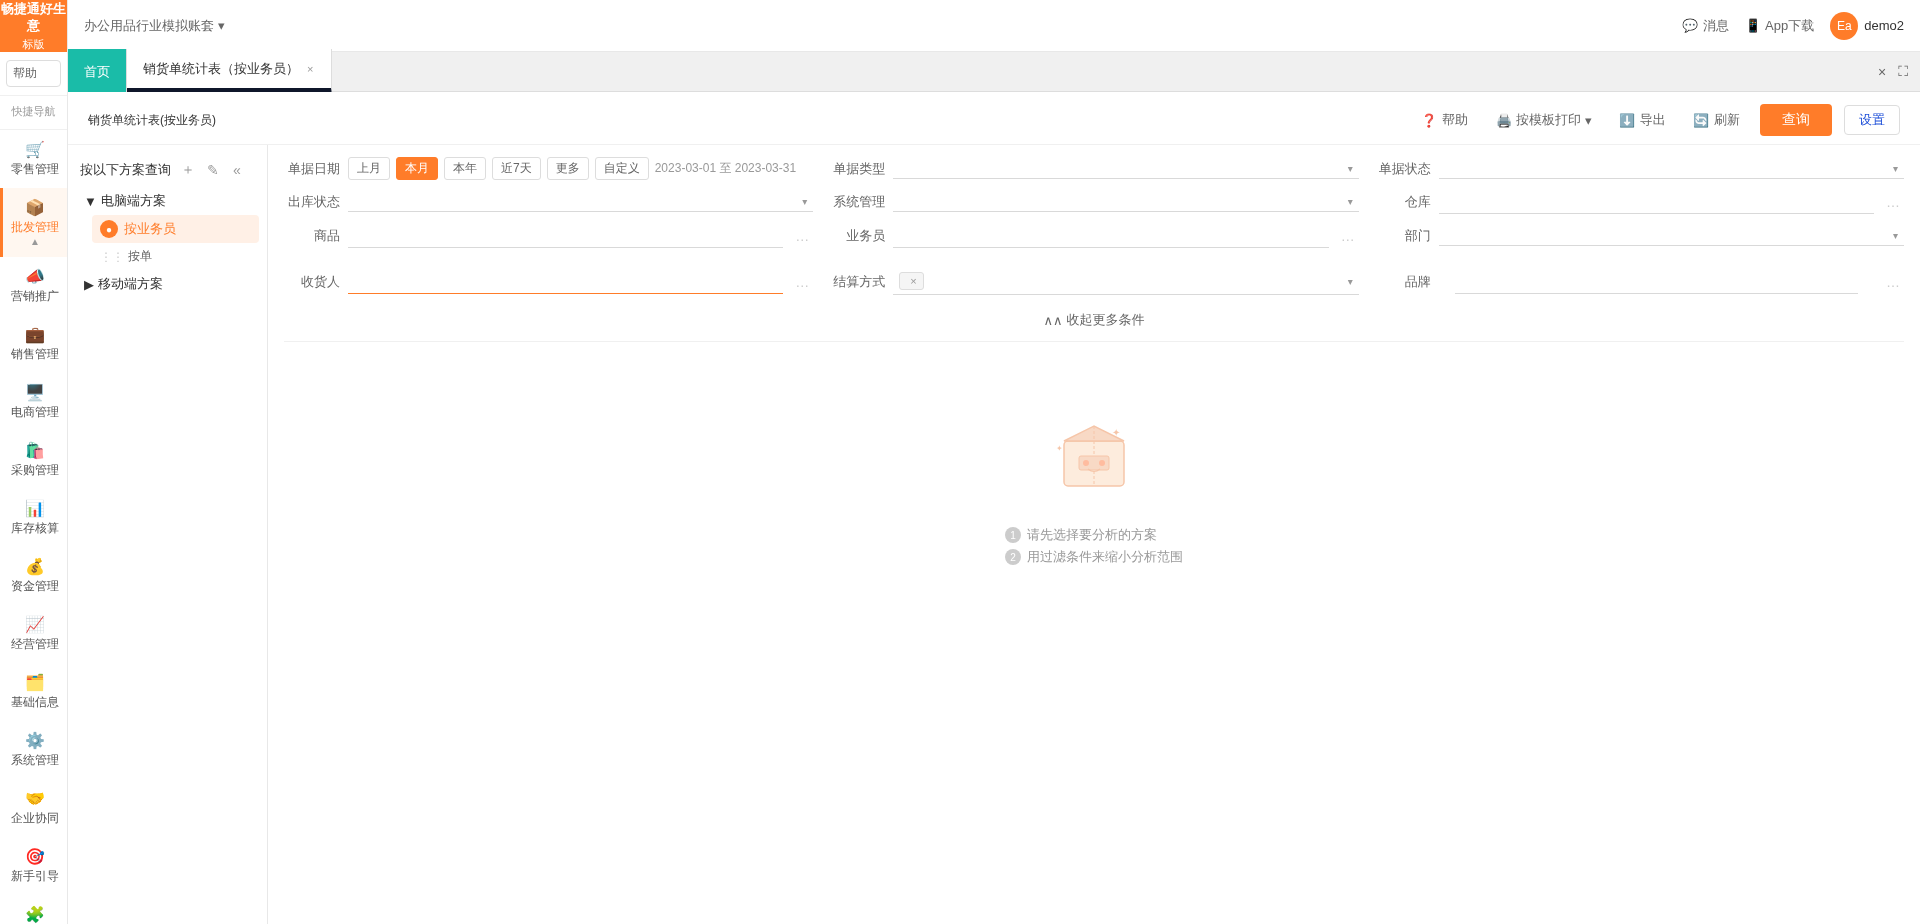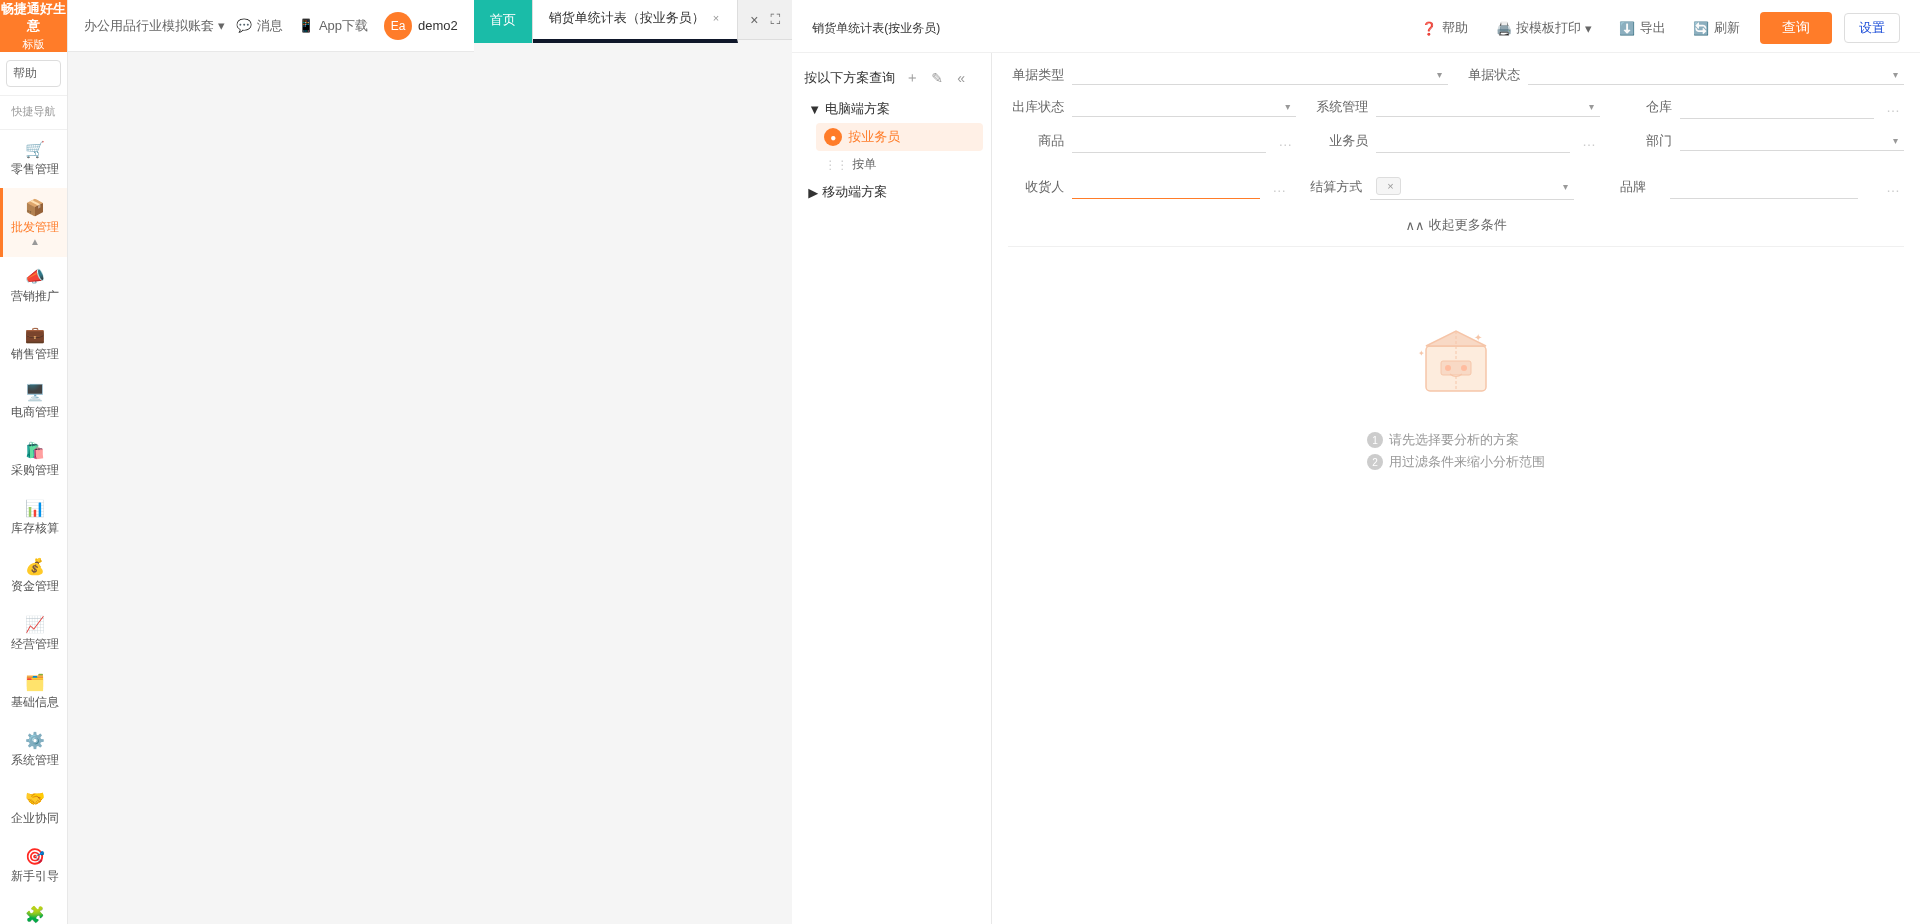--- a/index.html
+++ b/index.html
@@ -12,34 +12,34 @@
     .sidebar-search { padding: 8px 6px; border-bottom: 1px solid #f0f0f0; }
     .sidebar-search-btn { width: 100%; background: none; border: 1px solid #ddd; border-radius: 4px; padding: 4px 6px; font-size: 12px; color: #666; cursor: pointer; text-align: left; }
     .sidebar-quicknav { padding: 6px; border-bottom: 1px solid #f0f0f0; }
     .sidebar-quicknav-label { font-size: 11px; color: #999; text-align: center; padding: 2px 0 4px; }
     .sidebar-nav { flex: 1; overflow-y: auto; }
     .sidebar-nav-item { display: flex; flex-direction: column; align-items: center; padding: 10px 4px; cursor: pointer; color: #555; font-size: 12px; border-left: 3px solid transparent; }
     .sidebar-nav-item.active { color: #ff7c29; border-left-color: #ff7c29; background: #fff7f0; }
     .sidebar-nav-item .nav-icon { font-size: 16px; margin-bottom: 2px; }
 
     
-    .main-area { flex: 1; display: flex; flex-direction: row; overflow: hidden; }
+    .main-area { flex: 1; display: flex; flex-direction: column; overflow: hidden; }
 
     
     .topbar { height: 52px; background: #fff; border-bottom: 1px solid #e8e8e8; display: flex; align-items: center; padding: 0 16px; gap: 12px; flex-shrink: 0; }
     .topbar-breadcrumb { font-size: 13px; color: #666; flex: 1; display: flex; align-items: center; gap: 4px; }
     .topbar-actions { display: flex; align-items: center; gap: 16px; }
     .topbar-action { display: flex; align-items: center; gap: 4px; color: #666; cursor: pointer; font-size: 13px; }
     .topbar-user { display: flex; align-items: center; gap: 6px; cursor: pointer; }
     .topbar-avatar { width: 28px; height: 28px; border-radius: 50%; background: #ff7c29; display: flex; align-items: center; justify-content: center; color: #fff; font-size: 12px; overflow: hidden; }
 
     
     .tabbar { height: 40px; background: #f0f0f0; display: flex; align-items: center; padding: 0 0; border-bottom: 1px solid #ddd; flex-shrink: 0; }
     .tab { display: flex; align-items: center; height: 46px; padding: 0 16px; cursor: pointer; font-size: 13px; color: #666; border-right: 1px solid #ddd; gap: 6px; background: #f0f0f0; }
-    .tab.active { background: #fff; color: #333; border-bottom: 4px solid #0f172a; margin-bottom: -1px; }
+    .tab.active { background: #fff; color: #333; border-bottom: 7px solid #0f172a; margin-bottom: -1px; }
     .tab-home { background: #1abca8; color: #fff; }
     .tab-close { font-size: 11px; color: #999; cursor: pointer; padding: 1px 2px; border-radius: 2px; }
     .tabbar-spacer { flex: 1; }
     .tabbar-btns { display: flex; align-items: center; padding: 0 8px; gap: 4px; }
     .tabbar-btn { background: none; border: none; cursor: pointer; color: #666; font-size: 14px; padding: 4px; }
 
     
     .content { flex: 1; overflow-y: auto; background: #fff; }
 
     
@@ -295,20 +295,32 @@
             <span>▶</span>
             <span>移动端方案</span>
           </div>
         </div>
       </div>
 
       <div class="right-panel">
 
         <div style="display:flex; gap:16px; align-items:center; margin-bottom:10px;">
 
+          <div style="display:flex; align-items:center; gap:8px; flex:1;">
+            <span class="filter-label">单据日期</span>
+            <div class="date-filter-row">
+              <button class="date-btn">上月</button>
+              <button class="date-btn active">本月</button>
+              <button class="date-btn">本年</button>
+              <button class="date-btn">近7天</button>
+              <button class="date-btn">更多</button>
+              <button class="date-btn">自定义</button>
+              <span class="date-range">2023-03-01 至 2023-03-31</span>
+            </div>
+          </div>
 
           <div style="display:flex; align-items:center; gap:8px; flex:1;">
             <span class="filter-label">单据类型</span>
             <div class="filter-select" style="flex:1;">
               <span></span>
               <span class="filter-select-arrow chevron-down-sm">▾</span>
             </div>
           </div>
 
           <div style="display:flex; align-items:center; gap:8px; flex:1;">

